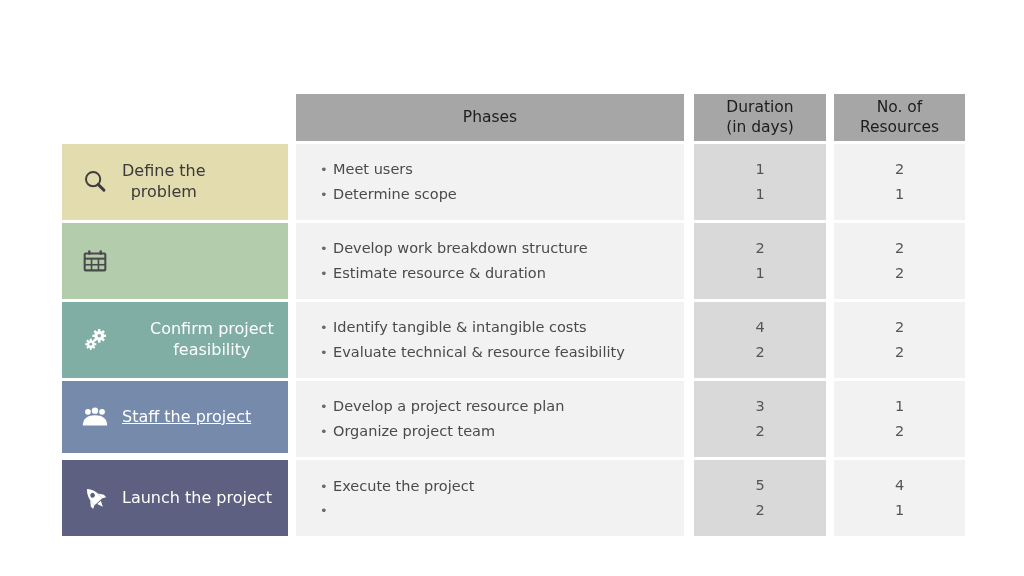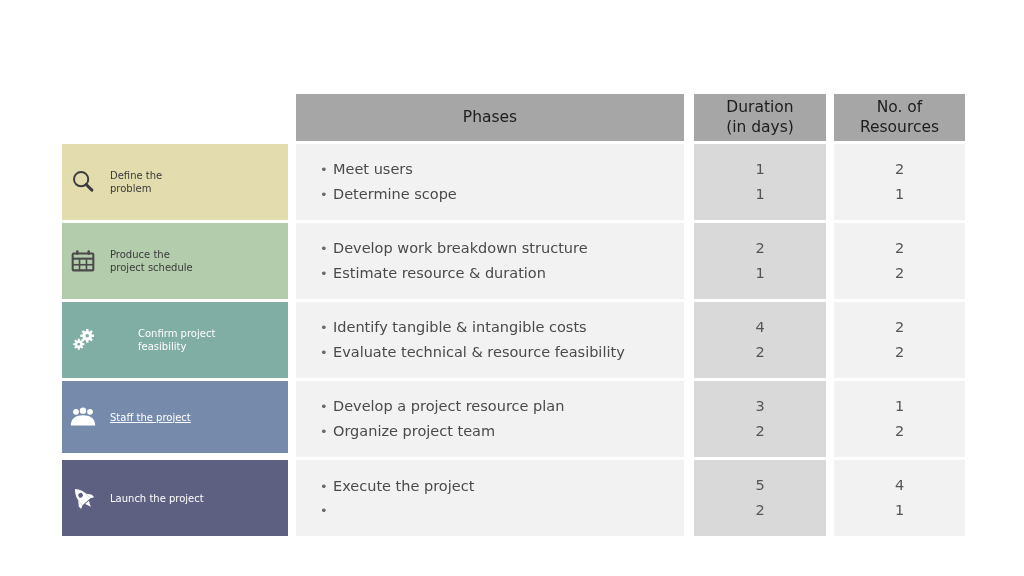--- a/index.html
+++ b/index.html
@@ -66,24 +66,25 @@
     line-height: 1.28;
   }
   .header-cell .stack {
     display: block;
   }
 
   
   .label-cell {
     display: flex;
     align-items: center;
-    padding-left: 4px;
+    padding-left: 16px;
     color: #ffffff;
-    font-size: 10px;
+    font-size: 16px;
     line-height: 1.3;
+    text-align: center;
   }
   .label-cell.dark-text {
     color: #3a3a3a;
   }
   .label-icon {
     width: 34px;
     min-width: 34px;
     height: 34px;
     display: flex;
     align-items: center;
@@ -192,22 +193,20 @@
             <svg xmlns="http://www.w3.org/2000/svg" viewBox="0 0 32 32" width="30" height="30">
               <rect x="5" y="8" width="22" height="18" rx="1" fill="none" stroke="#4a4a4a" stroke-width="2.2"></rect>
               <line x1="5" y1="13.5" x2="27" y2="13.5" stroke="#4a4a4a" stroke-width="2.2"></line>
               <rect x="8.6" y="4.5" width="2.6" height="5" rx="1.2" fill="#4a4a4a"></rect>
               <rect x="20.8" y="4.5" width="2.6" height="5" rx="1.2" fill="#4a4a4a"></rect>
               <line x1="12.3" y1="14" x2="12.3" y2="26" stroke="#4a4a4a" stroke-width="1.7"></line>
               <line x1="19.7" y1="14" x2="19.7" y2="26" stroke="#4a4a4a" stroke-width="1.7"></line>
               <line x1="5" y1="20" x2="27" y2="20" stroke="#4a4a4a" stroke-width="1.7"></line>
             </svg>
           </span>
-          <span class="label-text">Produce the
-project schedule</span>
         </div>
         <div class="cell phases-cell col-phases" style="top:223px;height:76px;background:#f2f2f2;">
           <div class="bullet-line">
             <span class="bullet-dot">•</span>
             <span>Develop work breakdown structure</span>
           </div>
           <div class="bullet-line">
             <span class="bullet-dot">•</span>
             <span>Estimate resource &amp; duration</span>
           </div>

